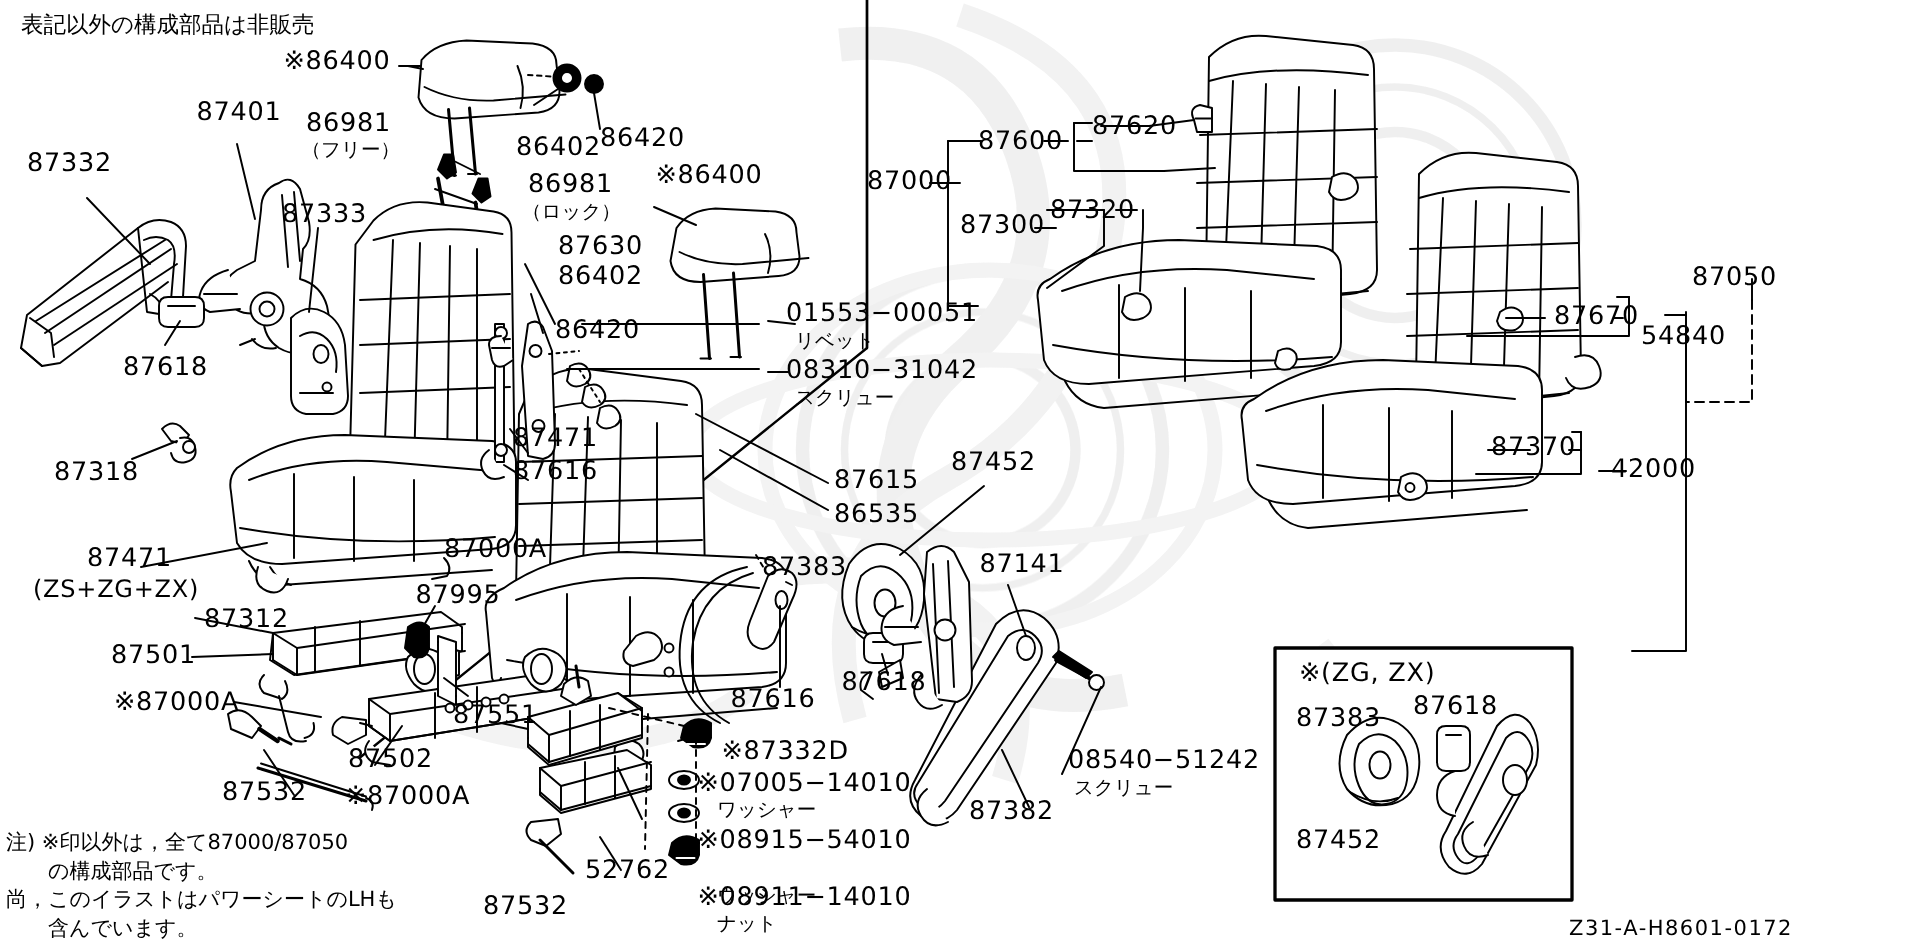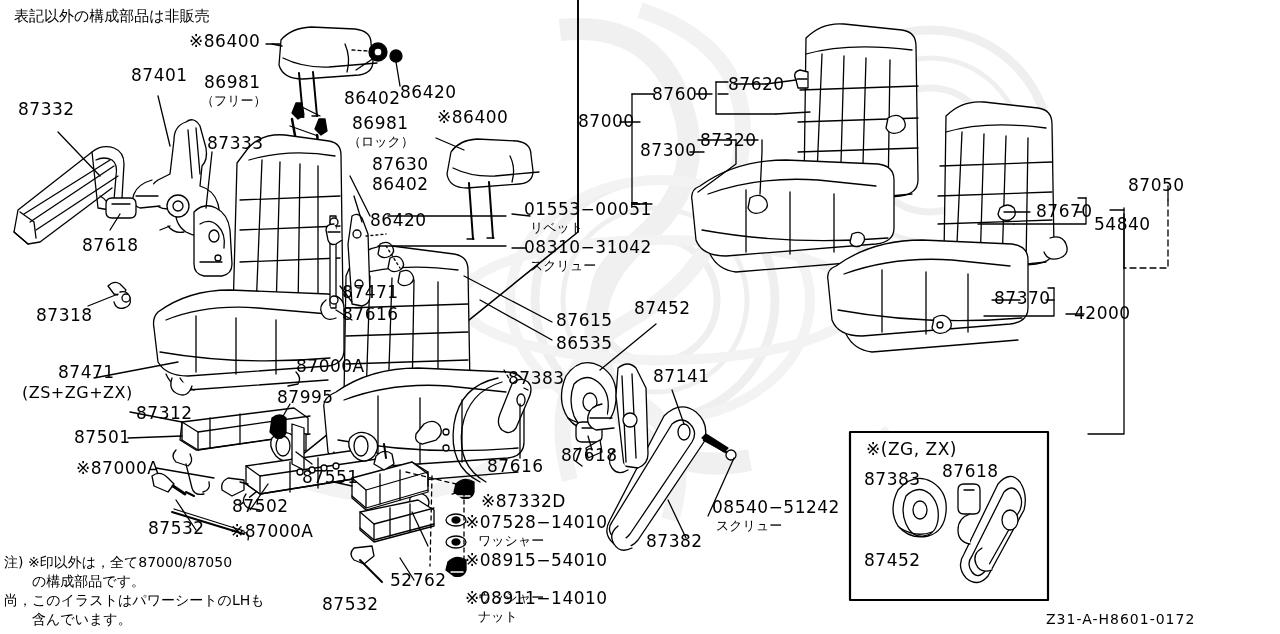--- a/index.html
+++ b/index.html
@@ -504,21 +504,21 @@
   <div class="lbl" style="left:18px;top:100px;">87332</div>
   <div class="lbl" style="left:131px;top:66px;">87401</div>
   <div class="lbl" style="left:204px;top:73px;">86981</div>
   <div class="lbl jp" style="left:201px;top:94px;">（フリー）</div>
   <div class="lbl" style="left:189px;top:32px;">※86400</div>
   <div class="lbl" style="left:344px;top:89px;">86402</div>
   <div class="lbl" style="left:400px;top:83px;">86420</div>
   <div class="lbl" style="left:352px;top:114px;">86981</div>
   <div class="lbl jp" style="left:348px;top:135px;">（ロック）</div>
   <div class="lbl" style="left:437px;top:108px;">※86400</div>
-  <div class="lbl" style="left:188px;top:134px;margin-left:19px;">87333</div>
+  <div class="lbl" style="left:188px;top:134px;">87333</div>
   <div class="lbl" style="left:372px;top:155px;">87630</div>
   <div class="lbl" style="left:372px;top:175px;">86402</div>
   <div class="lbl" style="left:370px;top:211px;">86420</div>
   <div class="lbl" style="left:82px;top:236px;">87618</div>
   <div class="lbl" style="left:36px;top:306px;">87318</div>
 
   <div class="lbl" style="left:524px;top:200px;">01553−00051</div>
   <div class="lbl jp" style="left:530px;top:221px;">リベット</div>
   <div class="lbl" style="left:524px;top:238px;">08310−31042</div>
   <div class="lbl jp" style="left:530px;top:259px;">スクリュー</div>
@@ -541,21 +541,21 @@
   <div class="lbl" style="left:232px;top:497px;">87502</div>
   <div class="lbl" style="left:230px;top:522px;">※87000A</div>
   <div class="lbl" style="left:148px;top:519px;">87532</div>
   <div class="lbl" style="left:302px;top:468px;">87551</div>
   <div class="lbl" style="left:390px;top:571px;">52762</div>
   <div class="lbl" style="left:322px;top:595px;">87532</div>
   <div class="lbl" style="left:487px;top:457px;">87616</div>
   <div class="lbl" style="left:561px;top:446px;">87618</div>
 
   <div class="lbl" style="left:481px;top:492px;">※87332D</div>
-  <div class="lbl" style="left:465px;top:513px;">※07528−14010</div>
+  <div class="lbl" style="left:465px;top:513px;">※07005−14010</div>
   <div class="lbl jp" style="left:478px;top:534px;">ワッシャー</div>
   <div class="lbl" style="left:465px;top:551px;">※08915−54010</div>
   <div class="lbl jp" style="left:478px;top:572px;margin-top:19px;">ウッシャー</div>
   <div class="lbl" style="left:465px;top:589px;">※08911−14010</div>
   <div class="lbl jp" style="left:478px;top:610px;">ナット</div>
 
   <div class="lbl" style="left:646px;top:532px;">87382</div>
   <div class="lbl" style="left:712px;top:498px;">08540−51242</div>
   <div class="lbl jp" style="left:716px;top:519px;">スクリュー</div>
 

